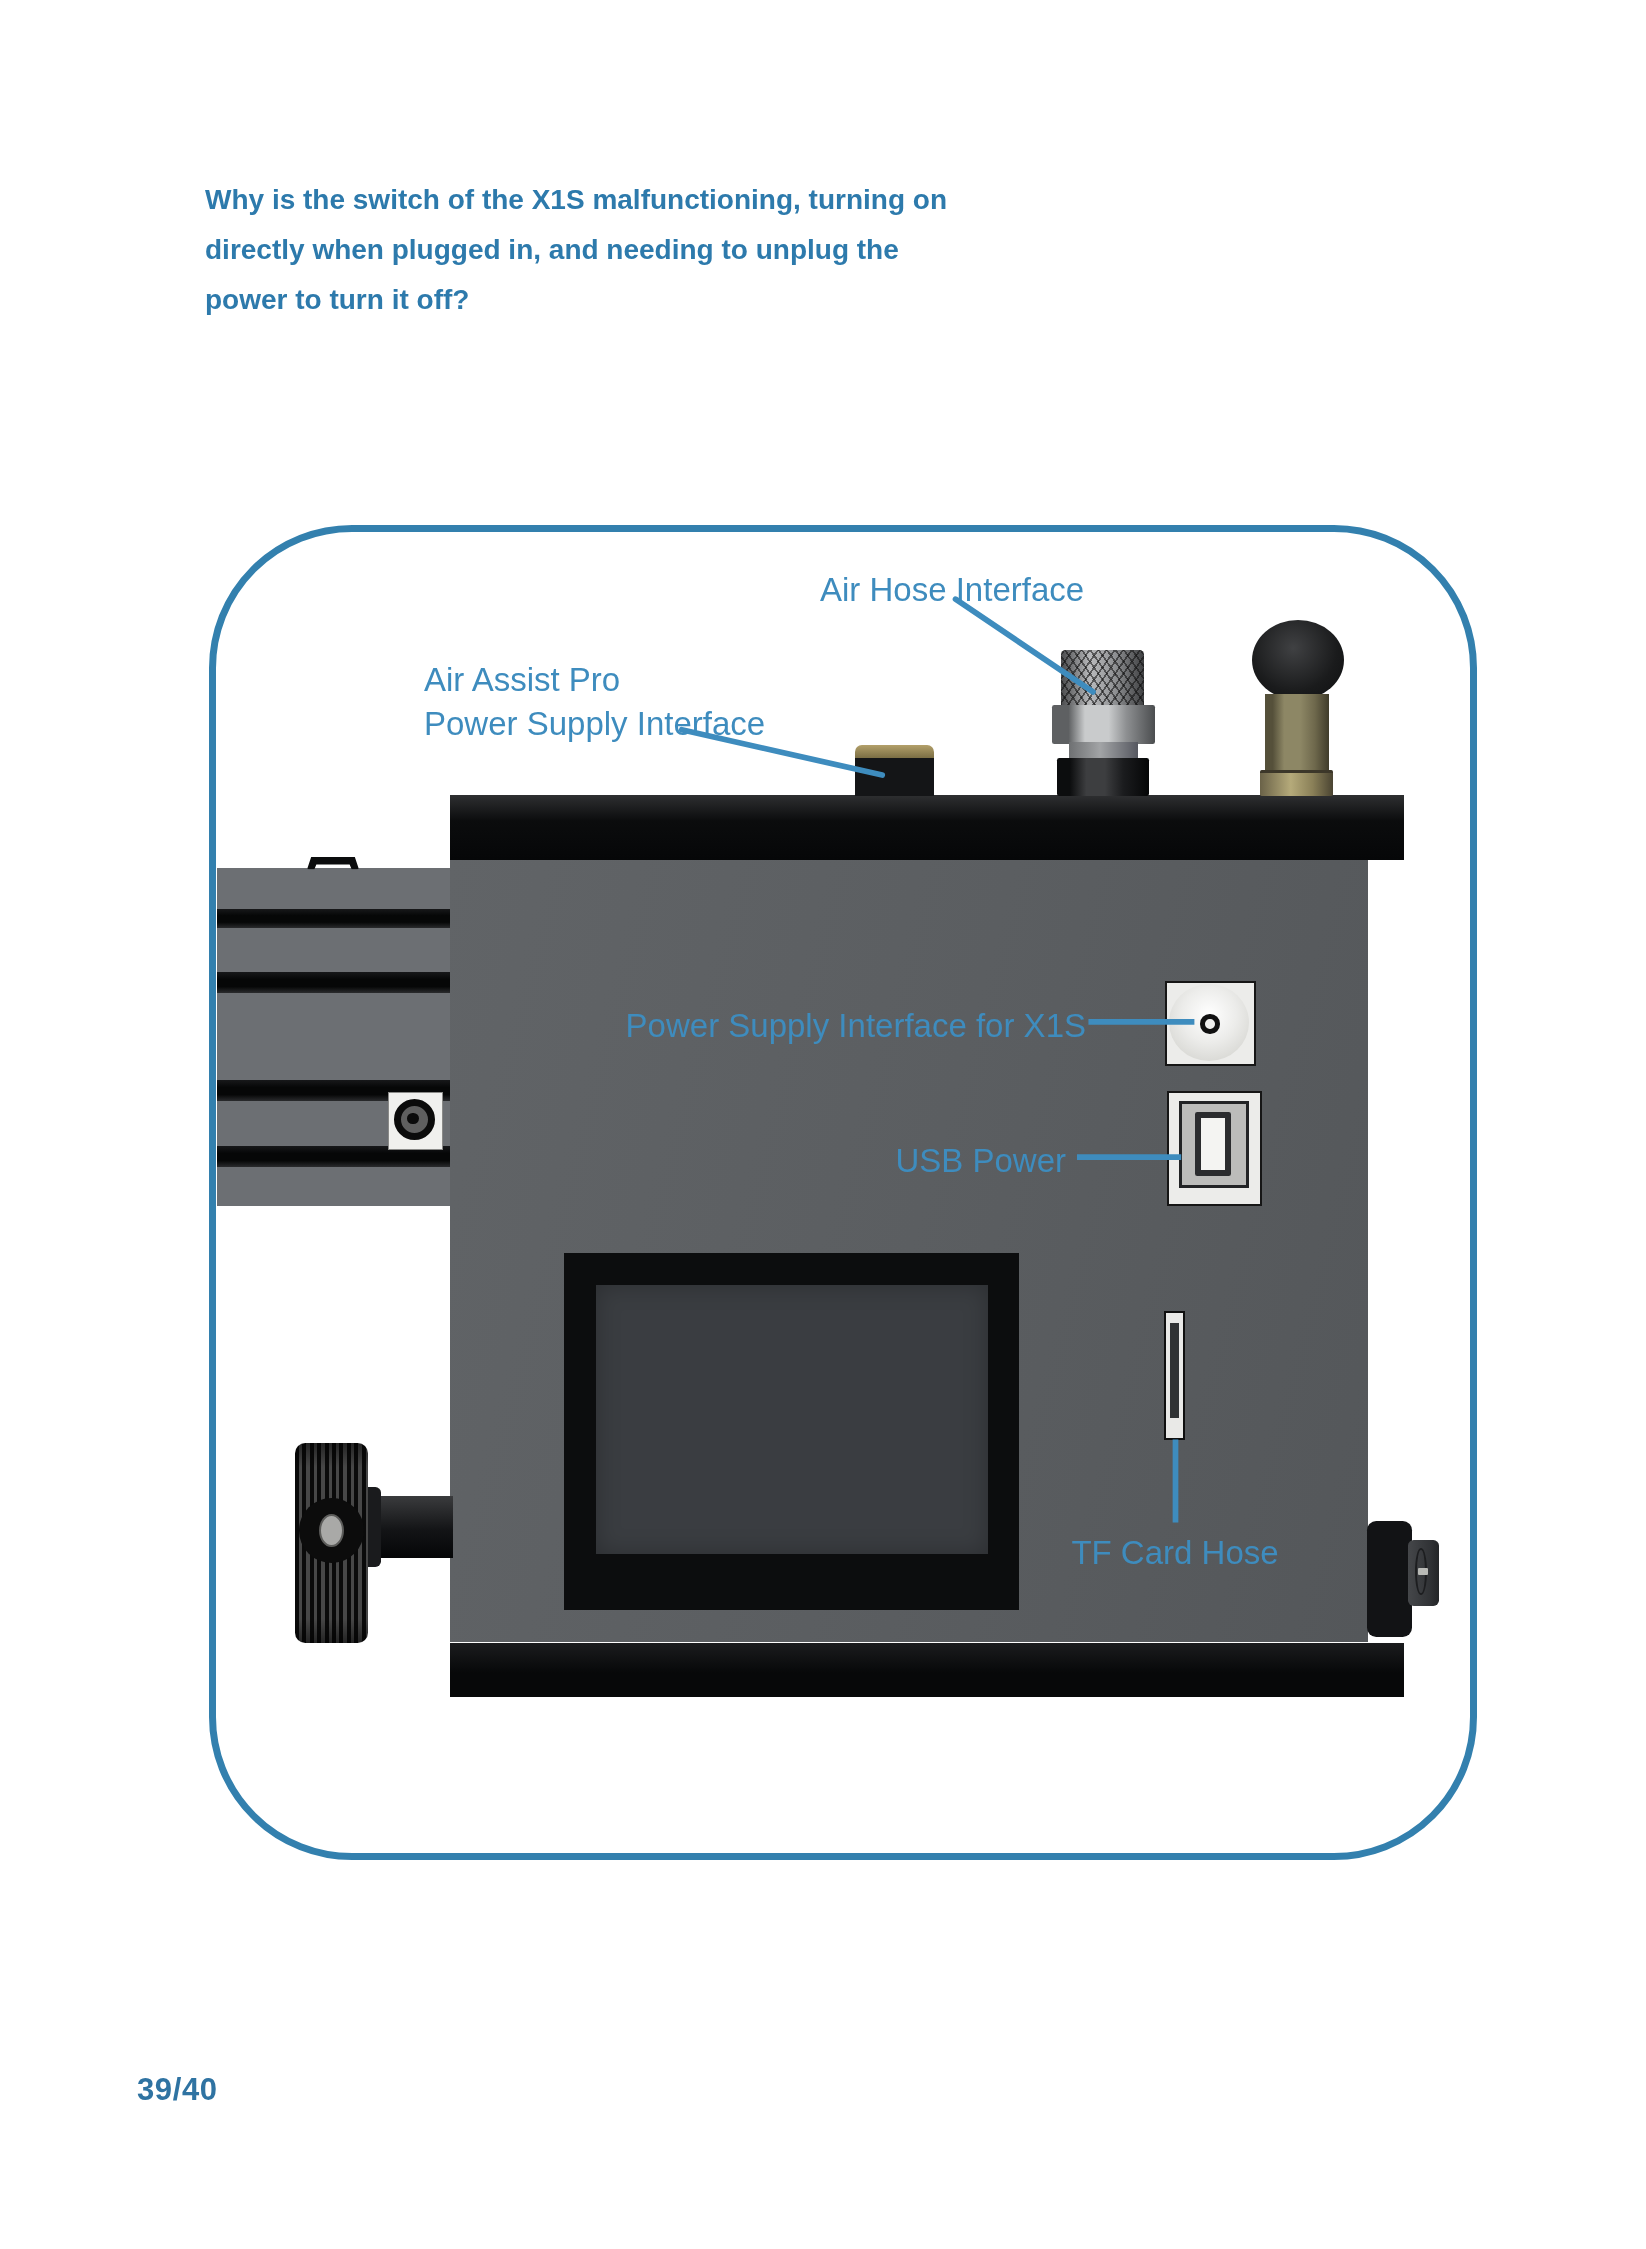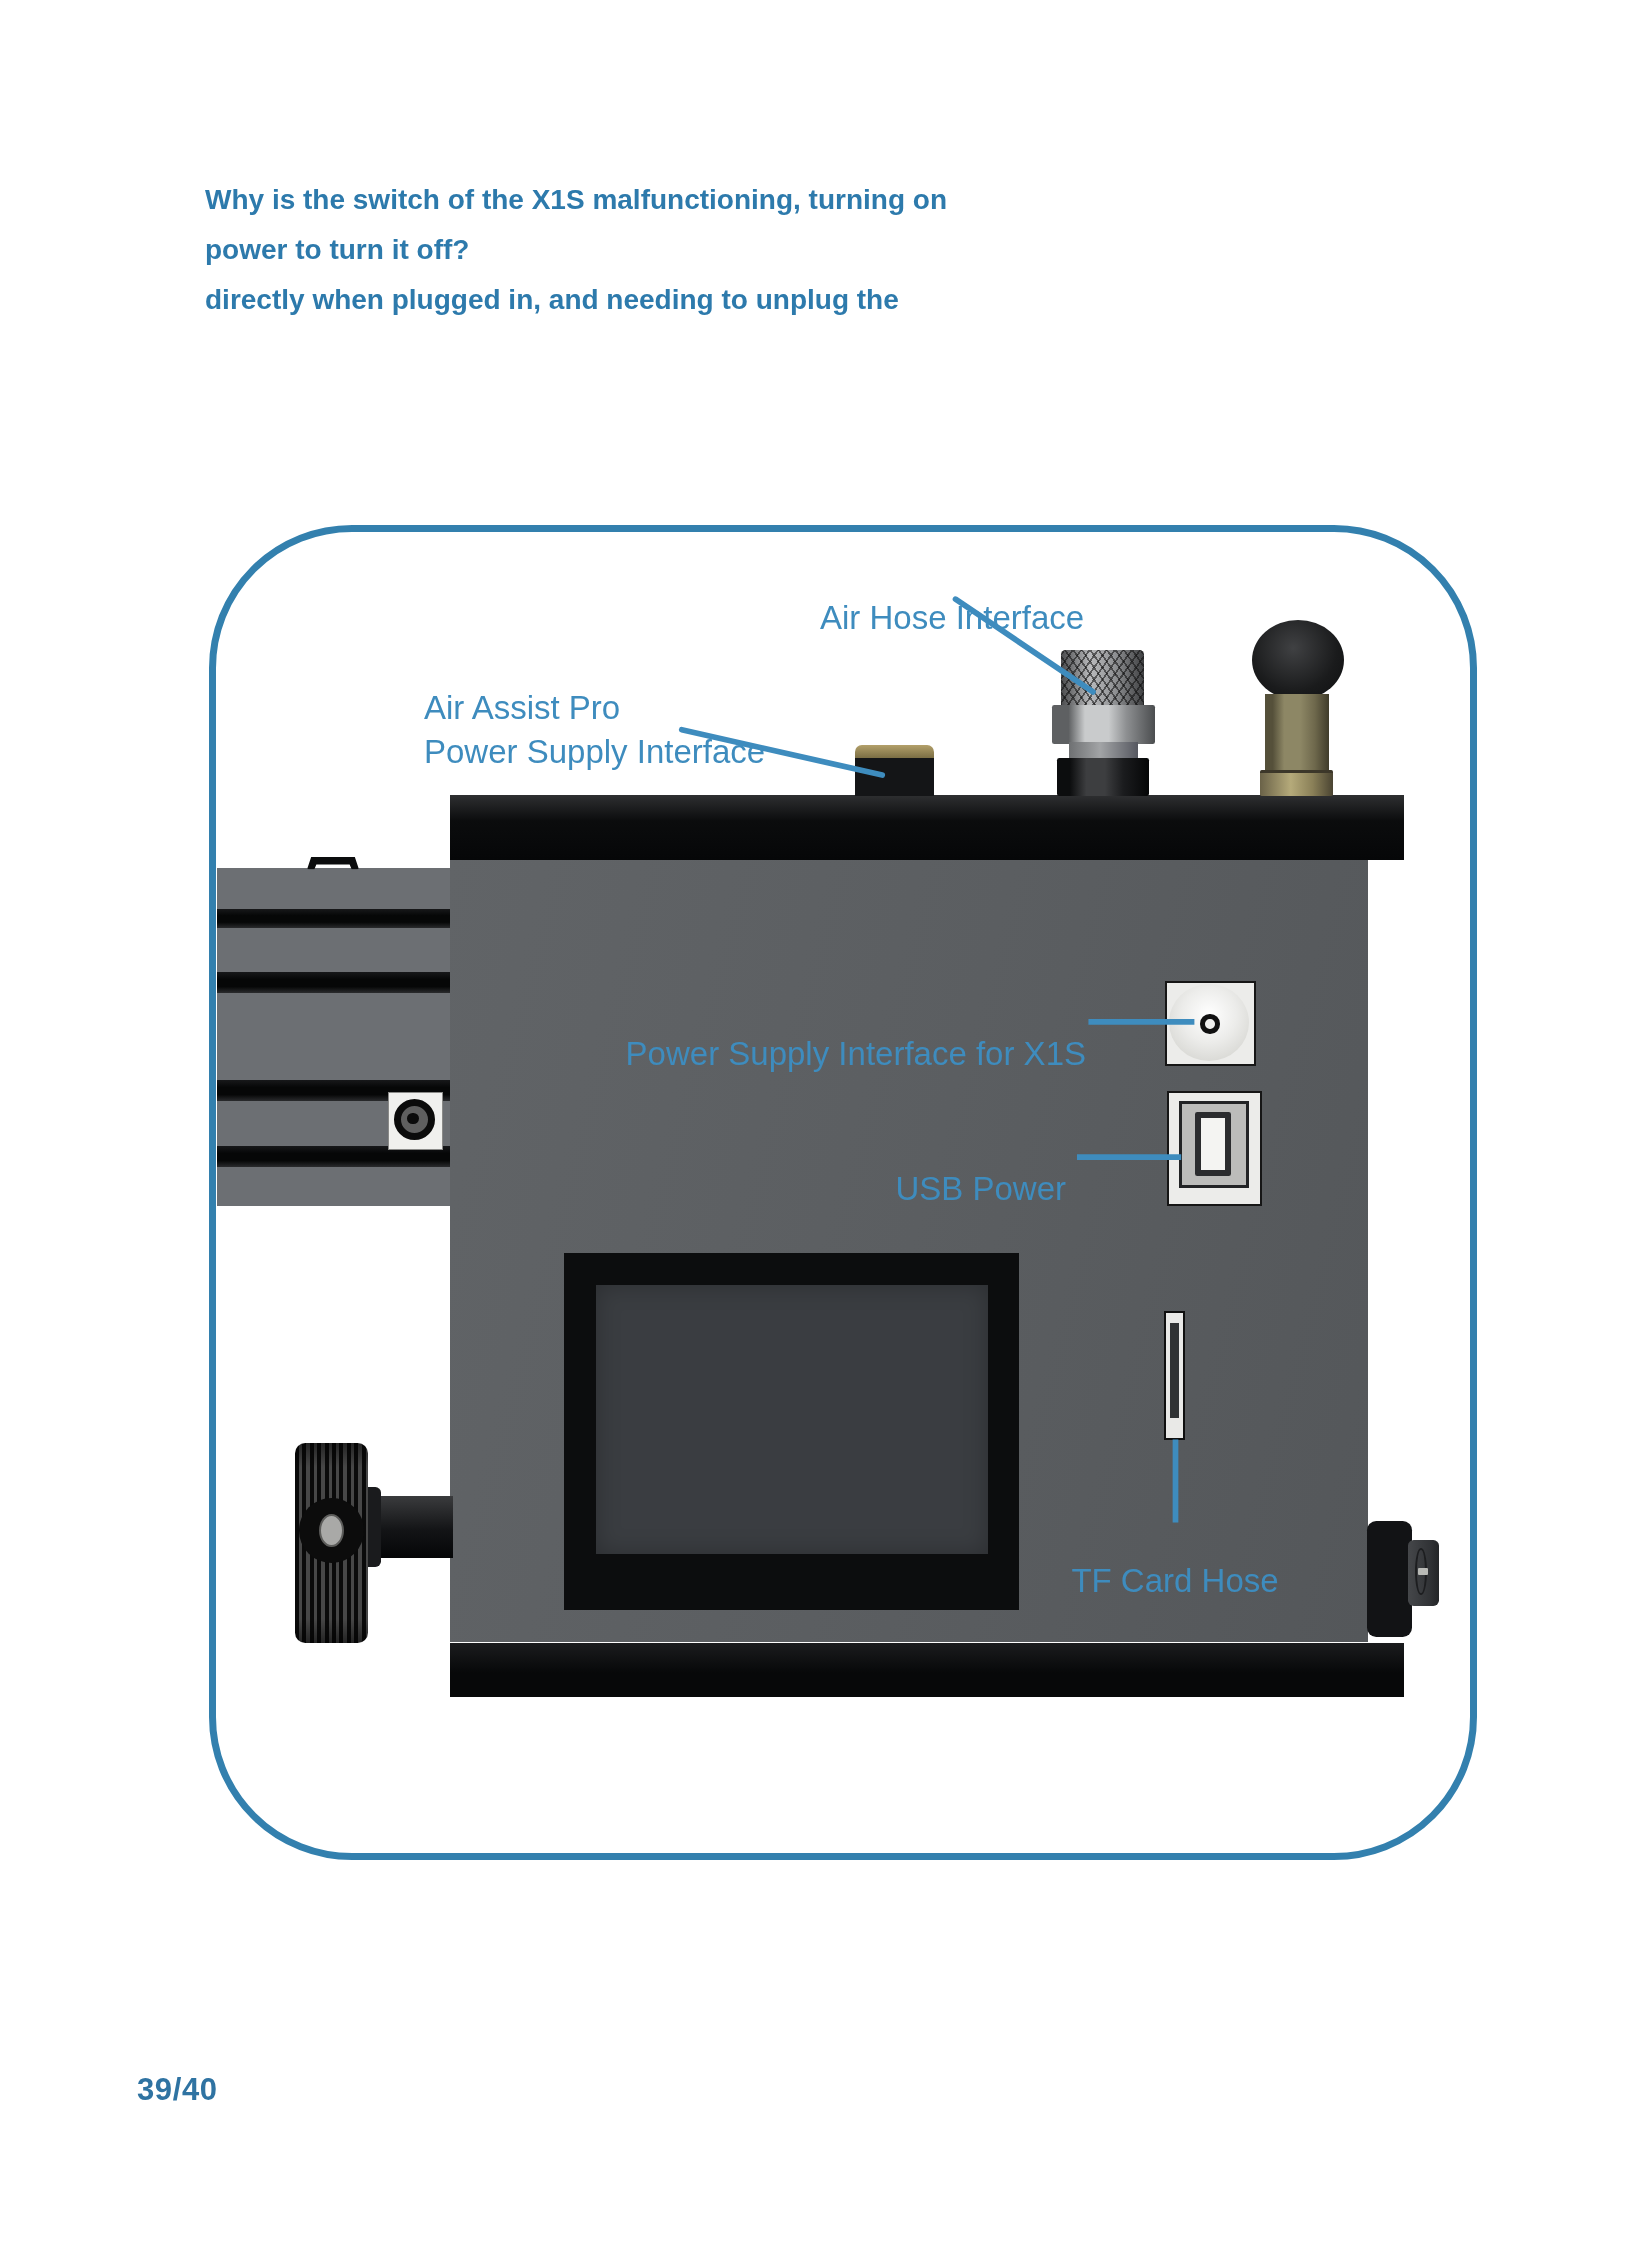--- a/index.html
+++ b/index.html
@@ -114,38 +114,38 @@
   
   .switch-housing{left:1367px;top:1521px;width:45px;height:116px;border-radius:9.2px;
                   background:#121315;}
   .switch-rocker{left:1408px;top:1540px;width:31px;height:66px;border-radius:5.7px;
                  background:linear-gradient(90deg,#45474a,#313336 70%,#232527);}
   .rocker-oval{left:7.4px;top:8px;width:11.5px;height:47px;border-radius:50%;
                border:2.9px solid #1d1e20;}
   .rocker-dash{left:9.7px;top:28px;width:10.3px;height:6.9px;background:#b9bab6;border-radius:1.1px;}
 
   
-  .lbl{color:var(--label_blue);font-size:33px;font-weight:400;line-height:44px;white-space:nowrap;margin-top:28px;}
+  .lbl{color:var(--label_blue);font-size:33px;font-weight:400;line-height:44px;white-space:nowrap;}
   .lbl-airhose{left:820px;top:568px;}
   .lbl-airassist{left:424px;top:658px;}
   .lbl-psu{right:561px;top:1004px;text-align:center;}
   .lbl-usb{right:581px;top:1139px;text-align:right;}
   .lbl-tf{left:1175px;top:1531px;transform:translateX(-50%);}
 
   .overlay{left:0;top:0;pointer-events:none;color:var(--label_blue);}
 </style>
 </head>
 <body>
 
 <div class="abs" style="left:0;top:0;width:1647px;height:2250px;">
 
   <h1 class="abs heading">
     <div>Why is the switch of the X1S malfunctioning, turning on</div>
+    <div>directly when plugged in, and needing to unplug the</div>
     <div>power to turn it off?</div>
-    <div>directly when plugged in, and needing to unplug the</div>
   </h1>
 
 
   <div class="abs figure-frame"></div>
 
   <div>
 
     <div class="abs left-rail">
       <div class="abs rail-groove g1"></div>
       <div class="abs rail-groove g2"></div>

